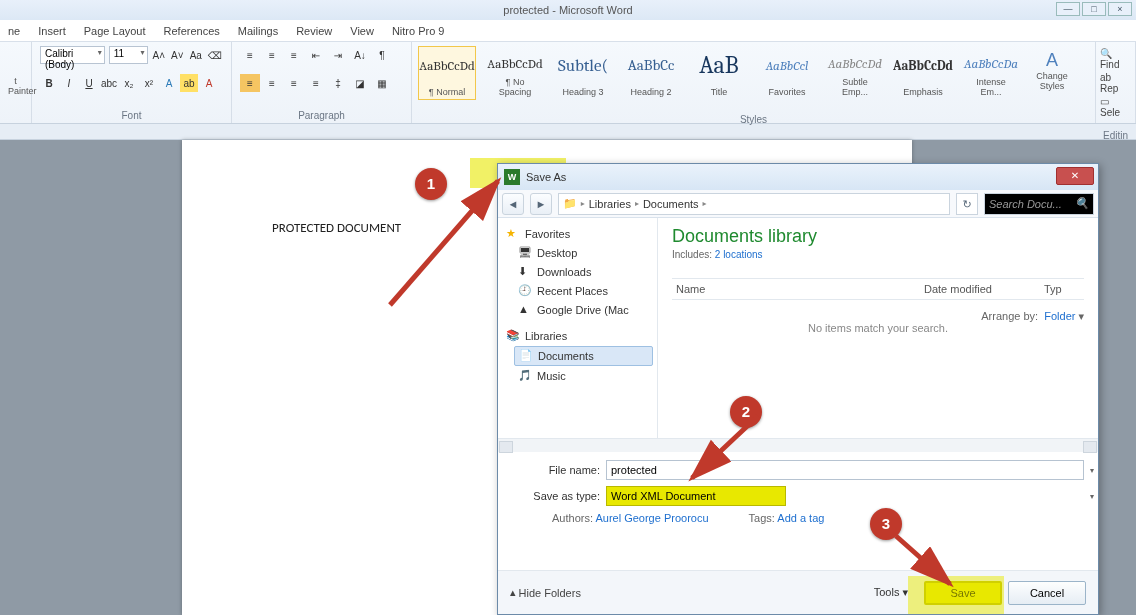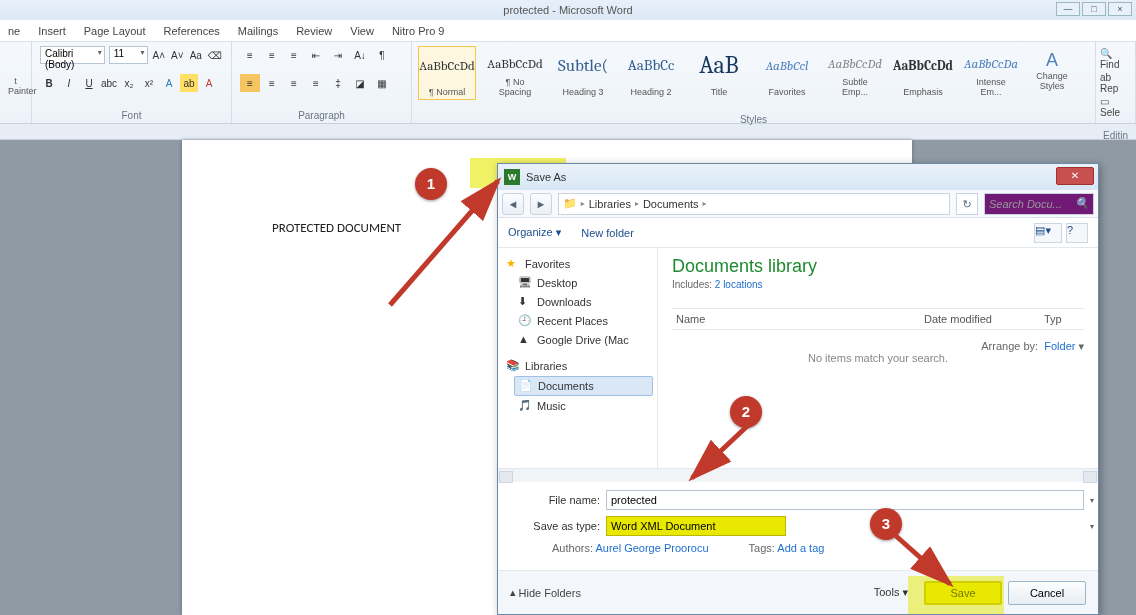--- a/index.html
+++ b/index.html
@@ -32,21 +32,21 @@
 .page .doctxt{font-family:Calibri,sans-serif;font-size:13px;color:#222}
 
 .dialog{position:absolute;left:497px;top:163px;width:602px;height:452px;background:#fff;border:1px solid #6c8aa8;box-shadow:2px 2px 8px rgba(0,0,0,.3)}
 .dlgtitle{height:26px;background:linear-gradient(#eaf2fb,#d7e6f5);display:flex;align-items:center;padding-left:6px;font-size:11px;color:#333}
 .dlgclose{position:absolute;right:4px;top:3px;width:38px;height:18px;background:#c8504f;border:1px solid #a03030;color:#fff;text-align:center;font-size:10px;line-height:16px;border-radius:2px}
 .dlgnav{height:28px;background:#f7f9fc;border-bottom:1px solid #d9e2ec;display:flex;align-items:center;padding:0 4px;gap:6px;font-size:11px}
 .navbtn{width:22px;height:22px;border:1px solid #cad4de;border-radius:3px;background:linear-gradient(#fbfdff,#e9eff6);text-align:center;line-height:20px;color:#567}
 .crumb{flex:1;border:1px solid #cad4de;height:22px;display:flex;align-items:center;padding:0 4px;gap:4px;color:#333;background:#fff}
 .crumb .sep{color:#888;font-size:8px}
 .rfbtn{width:22px;height:22px;border:1px solid #cad4de;background:#fff;text-align:center;line-height:20px;color:#567}
-.searchbox{width:110px;height:22px;border:1px solid #cad4de;background:#701a75;padding:0 4px;color:#999;font-style:italic;display:flex;align-items:center;gap:3px}
+.searchbox{width:110px;height:22px;border:1px solid #cad4de;background:#000000;padding:0 4px;color:#999;font-style:italic;display:flex;align-items:center;gap:3px}
 .dlgtool{height:30px;border-bottom:1px solid #e2e8ee;display:flex;align-items:center;padding:0 10px;font-size:11px;color:#1e4e8c}
 .dlgtool .sp{flex:1}
 .viewbtn{width:28px;height:20px;border:1px solid #cdd7e1;margin-left:4px;background:#f5f8fb}
 .dlgbody{display:flex;height:220px}
 .navtree{width:160px;border-right:1px solid #e2e8ee;padding:6px 4px;font-size:11px;color:#333;overflow:hidden}
 .navtree .nitem{display:flex;align-items:center;gap:5px;padding:2px 4px;margin:1px 0}
 .navtree .nitem.selected{background:#d9e7f7;border:1px solid #9ec0e2;border-radius:2px}
 .navtree .hdr{margin-top:8px}
 .ico{width:14px;height:14px;display:inline-block}
 .star{color:#f5b400}
@@ -232,27 +232,20 @@
       <span class="sep">▸</span>
       <span>Documents</span>
       <span class="sep">▸</span>
     </div>
     <div class="rfbtn">↻</div>
     <div class="searchbox">
         <span>Search Docu...</span>
         <span style="margin-left:auto">🔍</span>
       </div>
   </div>
-  <div class="dlgtool">
-    <span><span>Organize</span> ▾</span>
-    <span style="margin-left:20px">New folder</span>
-    <span class="sp"></span>
-    <div class="viewbtn">▤▾</div>
-    <div class="viewbtn" style="width:22px">?</div>
-  </div>
   <div class="dlgbody">
     <div class="navtree">
       <div class="nitem">
           <span class="ico star">★</span>
           <span>Favorites</span>
         </div>
       <div class="nitem" style="padding-left:16px">
           <span class="ico">🖥</span>
           <span>Desktop</span>
         </div>

